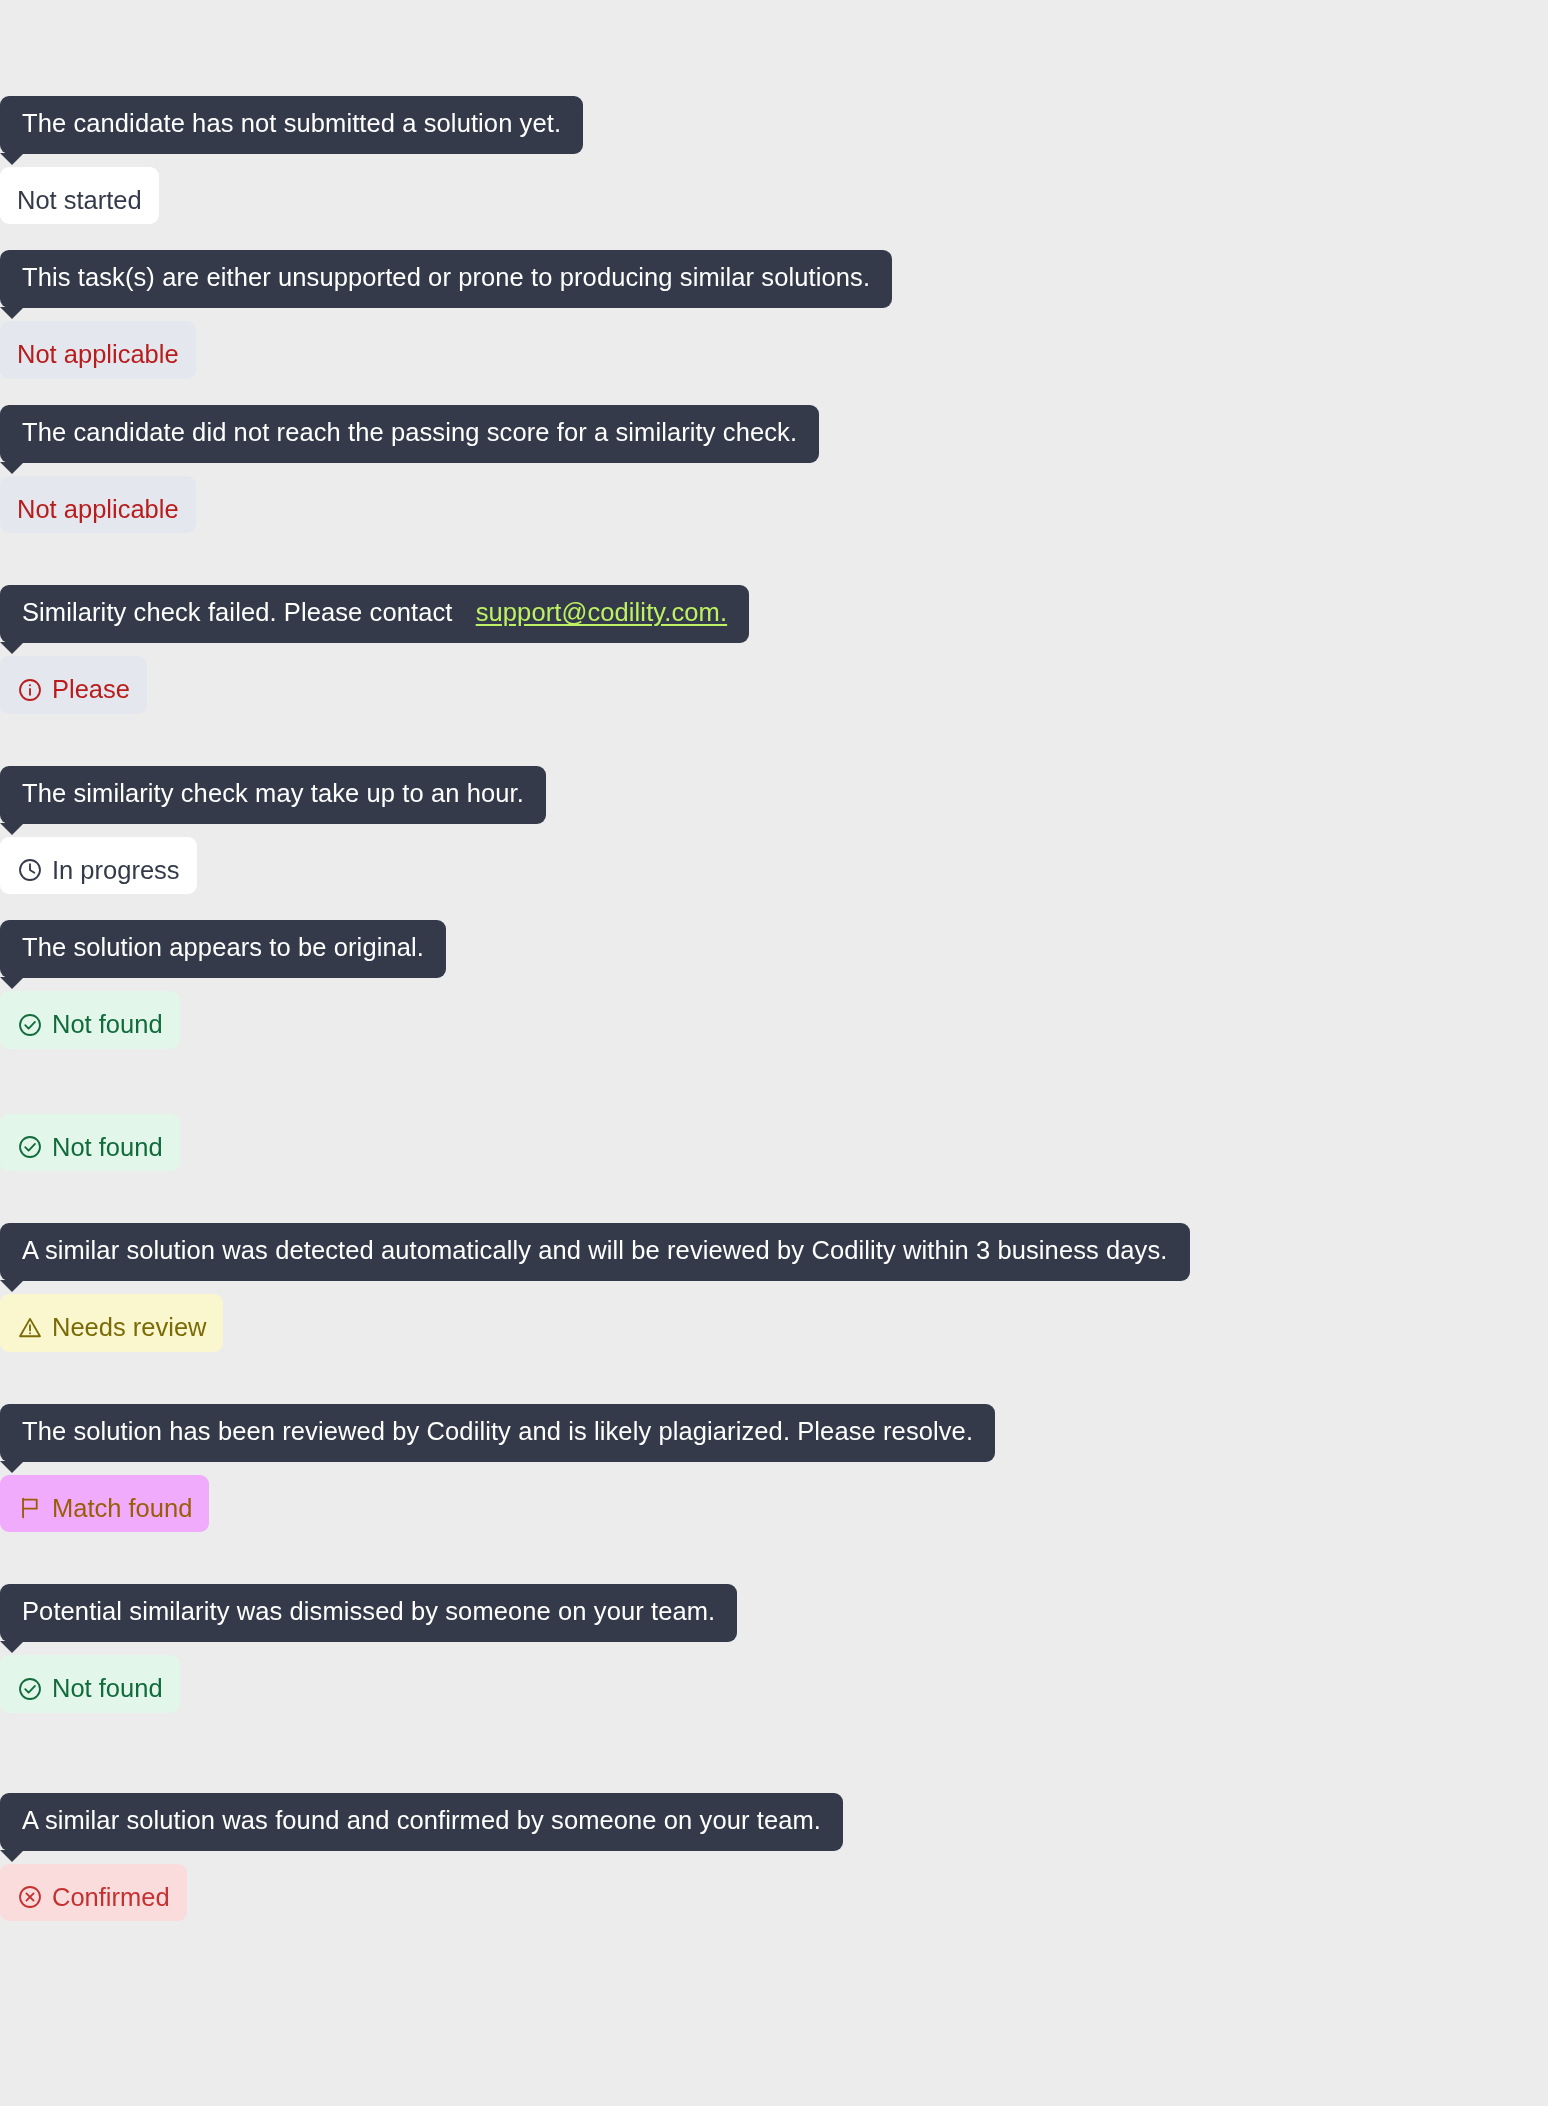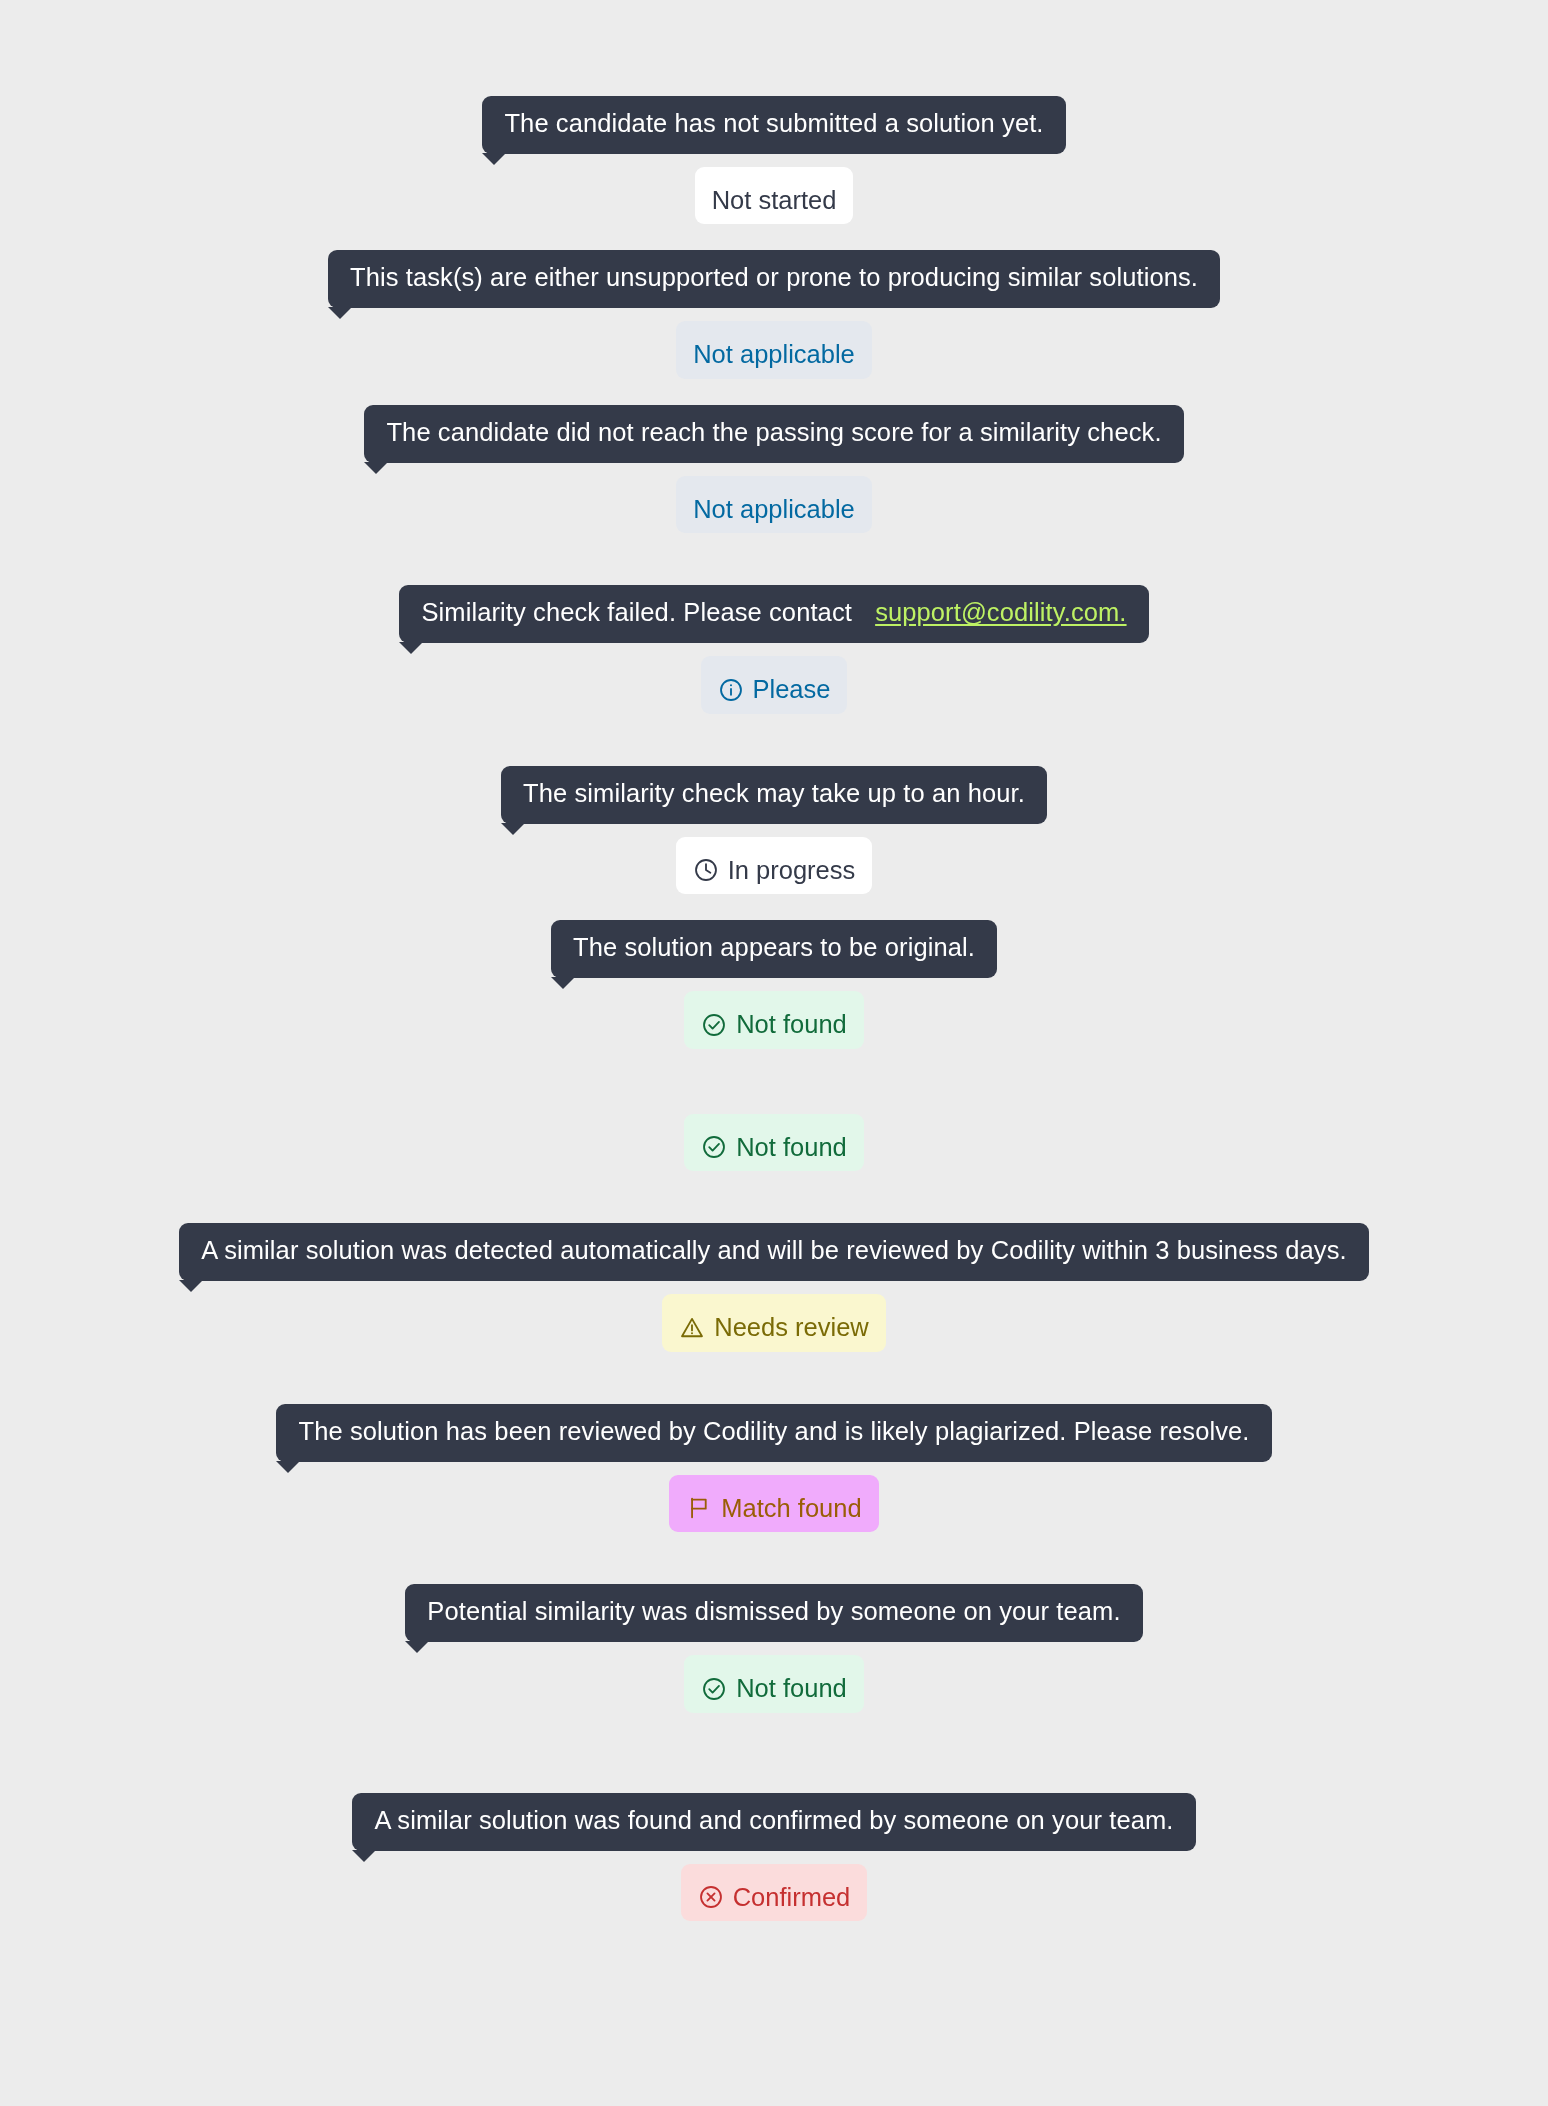--- a/index.html
+++ b/index.html
@@ -18,21 +18,21 @@
     position: relative;
     width: 1548px;
     min-height: 2106px;
     box-sizing: border-box;
     padding-top: 96px;
   }
 
   .group {
     display: flex;
     flex-direction: column;
-    align-items: center;
+    align-items: flex-start;
     width: 100%;
   }
 
   .tooltip-wrap {
     position: relative;
     display: inline-block;
   }
 
   .tooltip {
     background: #343a49;
@@ -80,21 +80,21 @@
     align-items: center;
     justify-content: center;
     width: 26px;
     height: 26px;
     flex: 0 0 26px;
   }
   .badge .ico svg { display: block; }
 
   
   .badge.neutral-white { background: #ffffff; color: #343a49; }
-  .badge.neutral-gray  { background: #e4e8ee; color: #0369a1; }
+  .badge.neutral-gray  { background: #e4e8ee; color: #b91c1c; }
   .badge.success       { background: #e2f7ea; color: #116b3b; }
   .badge.warning       { background: #faf7cf; color: #7a6b06; }
   .badge.flag          { background: #f0abfc; color: #9a5d07; }
   .badge.danger        { background: #fbdcdc; color: #c53030; }
 
   
   .spacer-sm { height: 26px; }
   .spacer-md { height: 52px; }
   .spacer-lg { height: 80px; }
   .gap { height: 13px; }

